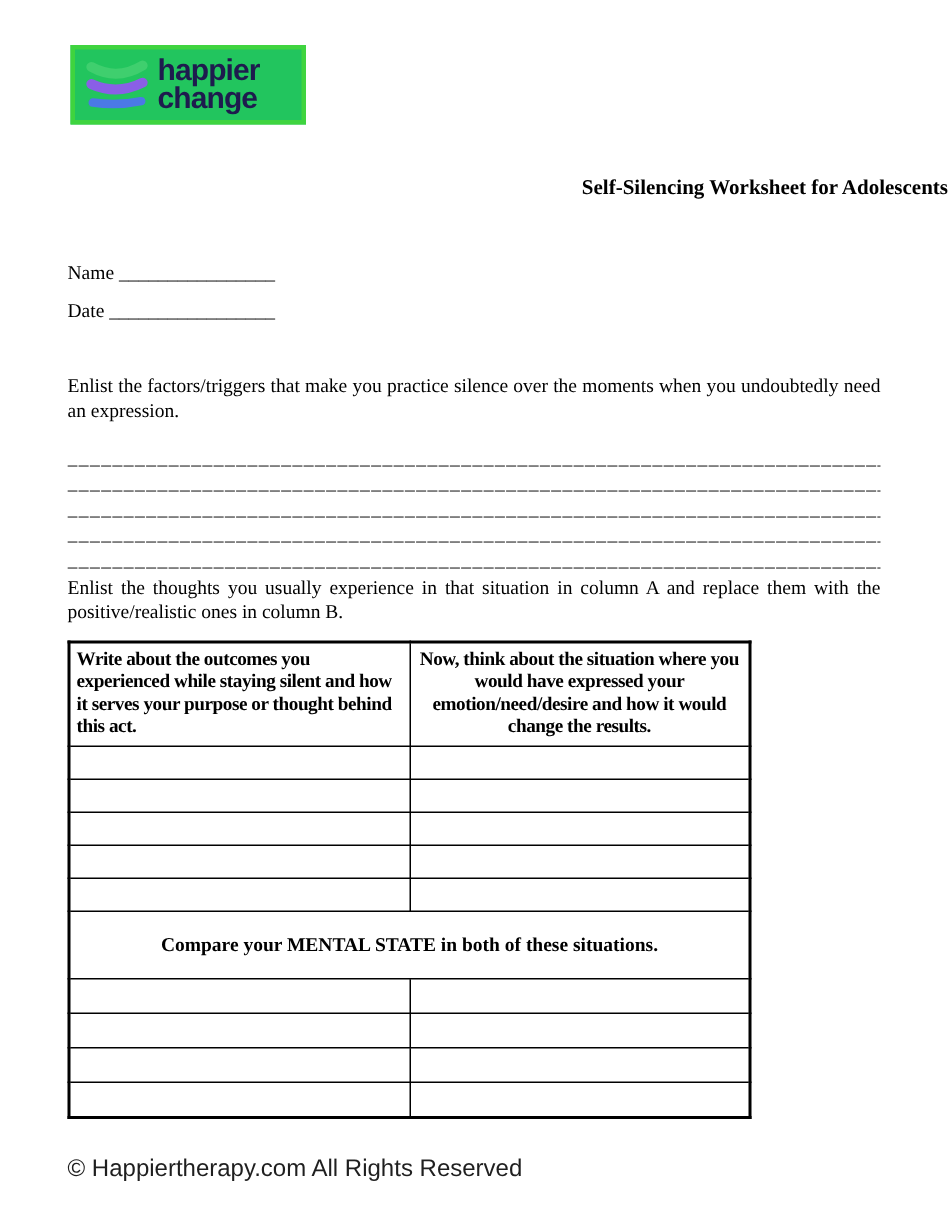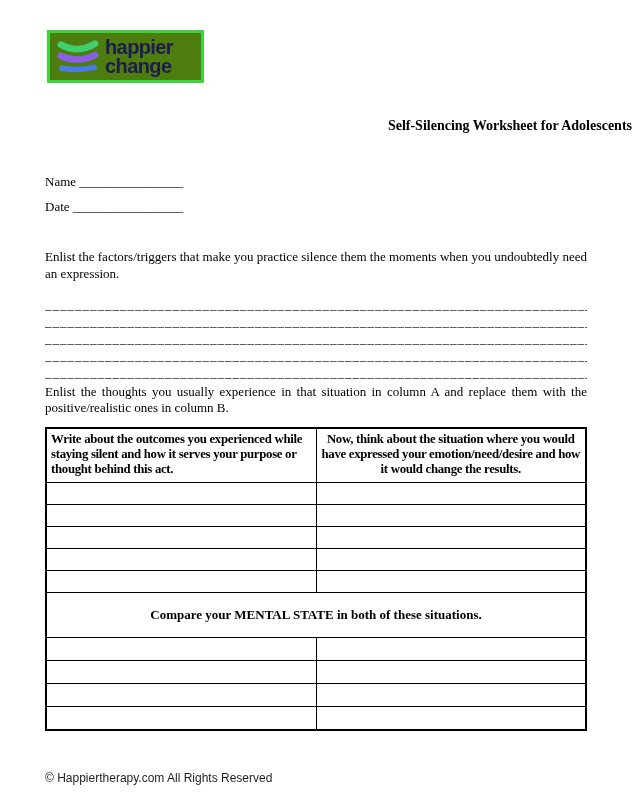--- a/index.html
+++ b/index.html
@@ -13,21 +13,21 @@
     color:#000000;
     overflow:hidden;
     margin:0 auto;
   }
 
   
   .logo-box {
     position:absolute; left:47px; top:30px;
     width:157px; height:53px;
     border:3px solid #3fd43f;
-    background:#4d7c0f;
+    background:#22c55e;
     display:flex; align-items:center;
     padding:0 5px 0 7px; gap:6px;
   }
   .logo-swoosh { flex:0 0 auto; display:block; }
   .logo-wordmark {
     font-family:"Liberation Sans", sans-serif;
     font-weight:bold; font-size:20px; line-height:0.93;
     color:#1e1b4e; letter-spacing:-0.6px;
   }
 
@@ -49,21 +49,21 @@
   .prompt-2 { top:384px; line-height:15.5px; }
 
   
   .wlines { position:absolute; left:45px; top:296px; width:542px; }
   .wline {
     height:17px; line-height:17px; font-size:13px;
     white-space:nowrap; overflow:hidden; letter-spacing:1px;
   }
 
   
-  .tbl-wrap { position:absolute; left:45px; top:427px; width:542px; }
+  .tbl-wrap { position:absolute; left:45px; top:427px; width:456px; }
   table.worksheet {
     width:100%; border-collapse:collapse; table-layout:fixed;
     border:2px solid #000;
   }
   table.worksheet th, table.worksheet td { border:1px solid #000; }
   table.worksheet th {
     font-size:12.8px; font-weight:bold; line-height:15px;
     vertical-align:top; padding:3px 4px 5px; letter-spacing:-0.3px;
   }
   th.hdr-left  { text-align:left; }
@@ -72,21 +72,21 @@
   tr.row-b td { height:23px; }
   tr.compare-row td {
     font-weight:bold; font-size:13px; text-align:center;
     height:24px; vertical-align:middle; padding:14px;
   }
 
   
   .footer {
     position:absolute; left:45px; top:771px;
     font-family:"Liberation Sans", sans-serif;
-    font-size:12px; color:#1f1f1f;
+    font-size:16px; color:#1f1f1f;
   }
 </style>
 </head>
 <body>
 
 <div class="page">
 
   <div class="logo-box">
     <svg class="logo-swoosh" width="42" height="38" viewBox="0 0 44 40" xmlns="http://www.w3.org/2000/svg">
       <path d="M4 7 Q22 17 40 6" fill="none" stroke-width="7" stroke-linecap="round" stroke="#3fcf6e"></path>
@@ -103,21 +103,21 @@
 
   <div class="field-row field-date">
     <span>Date</span>
     <span>_________________</span>
   </div>
   <div class="field-row field-name">
     <span>Name</span>
     <span>________________</span>
   </div>
 
-  <div class="prompt prompt-1">Enlist the factors/triggers that make you practice silence them the moments when you undoubtedly need an expression.</div>
+  <div class="prompt prompt-1">Enlist the factors/triggers that make you practice silence over the moments when you undoubtedly need an expression.</div>
 
   <div class="wlines">
       <div class="wline">__________________________________________________________________________________________</div>
       <div class="wline">__________________________________________________________________________________________</div>
       <div class="wline">__________________________________________________________________________________________</div>
       <div class="wline">__________________________________________________________________________________________</div>
       <div class="wline">__________________________________________________________________________________________</div>
     </div>
 
   <div class="prompt prompt-2">Enlist the thoughts you usually experience in that situation in column A and replace them with the positive/realistic ones in column B.</div>

